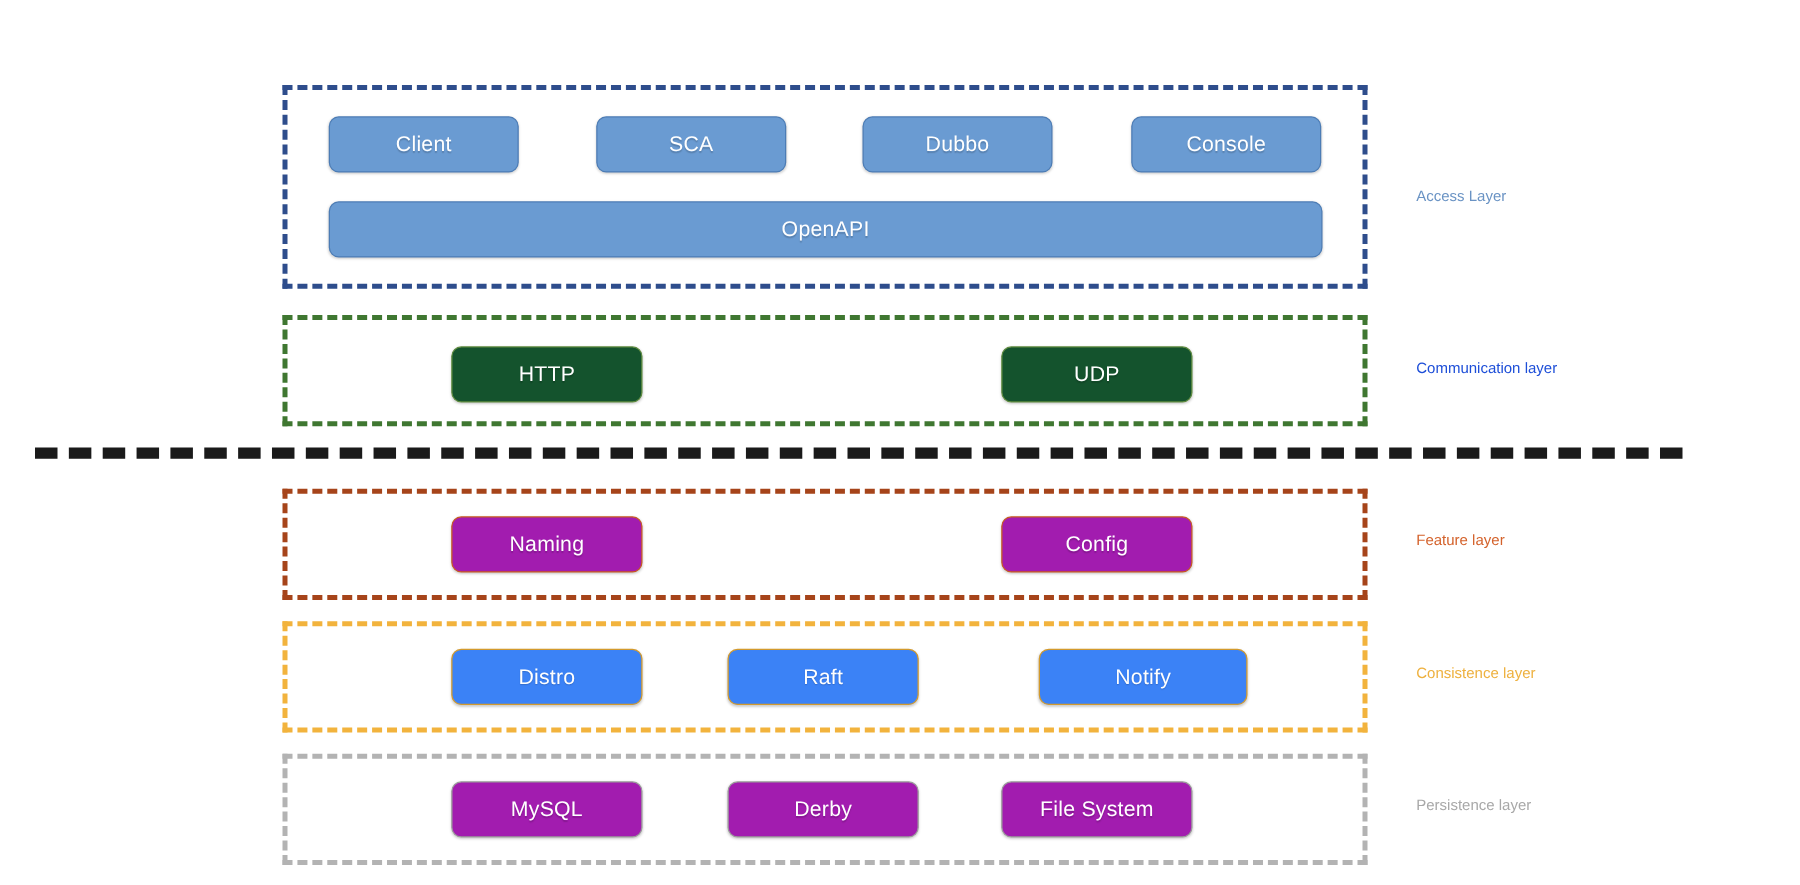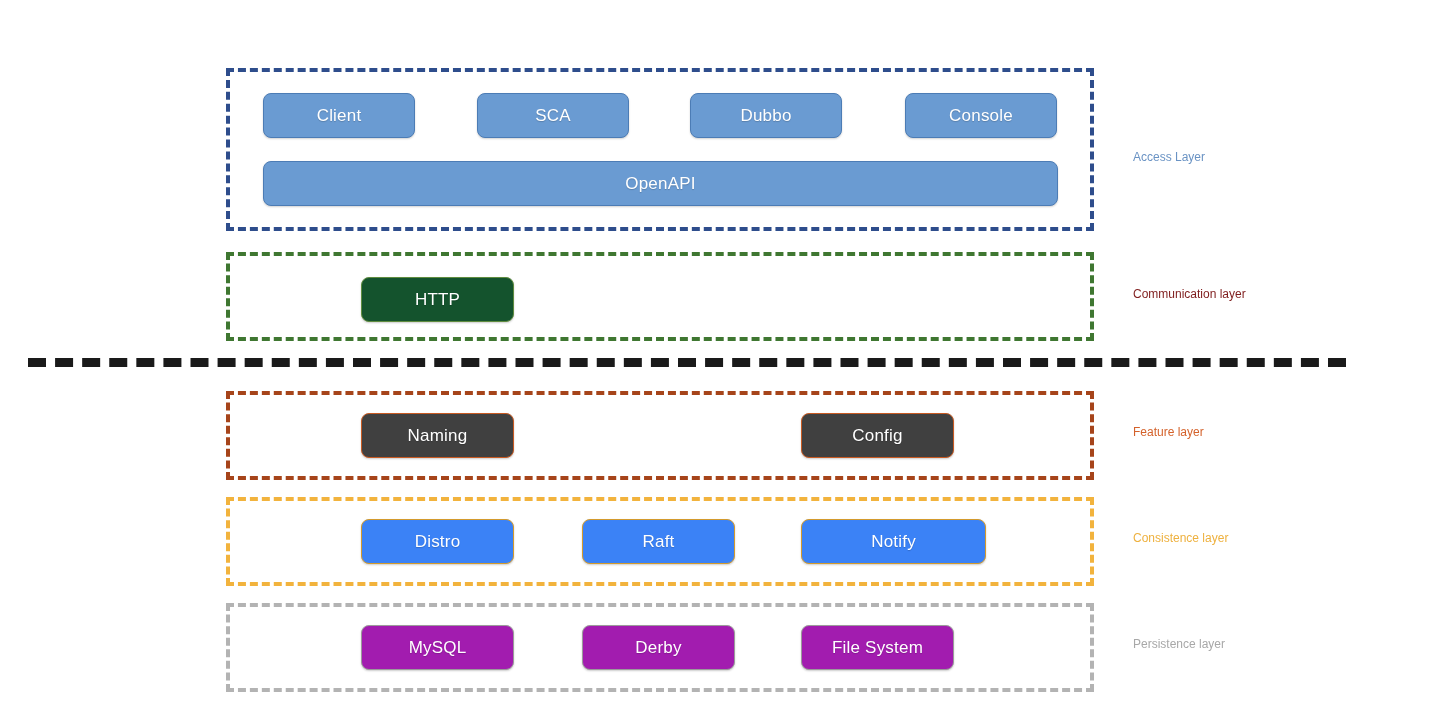--- a/index.html
+++ b/index.html
@@ -67,21 +67,21 @@
     background: #6a9bd2;
     border: 1px solid #4c7cb5;
     box-shadow: 0 1px 2px rgba(0,0,0,0.18);
   }
   .node.green {
     background: #14532d;
     border: 1px solid #5f8c3f;
     box-shadow: 0 1px 2px rgba(0,0,0,0.20);
   }
   .node.orange {
-    background: #404040;
+    background: #a21caf;
     border: 1px solid #c85a22;
     box-shadow: 0 1px 2px rgba(0,0,0,0.20);
   }
   .node.amber {
     background: #3b82f6;
     border: 1px solid #d39a2d;
     box-shadow: 0 1px 2px rgba(0,0,0,0.20);
   }
   .node.gray {
     background: #a21caf;
@@ -100,36 +100,36 @@
   .n-http    { left: 361px;  top: 237px; width: 153px; height: 45px; }
   .n-udp     { left: 801px;  top: 237px; width: 153px; height: 45px; }
 
   
   .n-naming  { left: 361px;  top: 373px; width: 153px; height: 45px; }
   .n-config  { left: 801px;  top: 373px; width: 153px; height: 45px; }
 
   
   .n-distro  { left: 361px;  top: 479px; width: 153px; height: 45px; }
   .n-raft    { left: 582px;  top: 479px; width: 153px; height: 45px; }
-  .n-notify  { left: 801px;  top: 479px; width: 185px; height: 45px; justify-content: center; }
+  .n-notify  { left: 831px;  top: 479px; width: 167px; height: 45px; justify-content: center; }
 
   
   .n-mysql   { left: 361px;  top: 585px; width: 153px; height: 45px; }
   .n-derby   { left: 582px;  top: 585px; width: 153px; height: 45px; }
   .n-fs      { left: 801px;  top: 585px; width: 153px; height: 45px; }
 
   
   .layer-label {
     position: absolute;
     left: 1133px;
     font-size: 12px;
     white-space: nowrap;
   }
   .layer-label.access      { top: 110px; color: #6a93c4; }
-  .layer-label.comm        { top: 247px; color: #7f1d1d; }
+  .layer-label.comm        { top: 247px; color: #1d4ed8; }
   .layer-label.feature     { top: 385px; color: #d4622b; }
   .layer-label.consistence { top: 491px; color: #eeb13f; }
   .layer-label.persistence { top: 597px; color: #a8a8a8; }
 </style>
 </head>
 <body>
 
 <div id="diagram">
 
   <div class="layer-box access"></div>
@@ -150,20 +150,23 @@
     <span>OpenAPI</span>
   </div>
 
   <div class="layer-label access">Access Layer</div>
 
   <div class="layer-box comm"></div>
 
   <div class="node green n-http">
     <span>HTTP</span>
   </div>
+  <div class="node green n-udp">
+    <span>UDP</span>
+  </div>
 
   <div class="layer-label comm">Communication layer</div>
 
   <div class="divider"></div>
 
   <div class="layer-box feature"></div>
 
   <div class="node orange n-naming">
     <span>Naming</span>
   </div>

